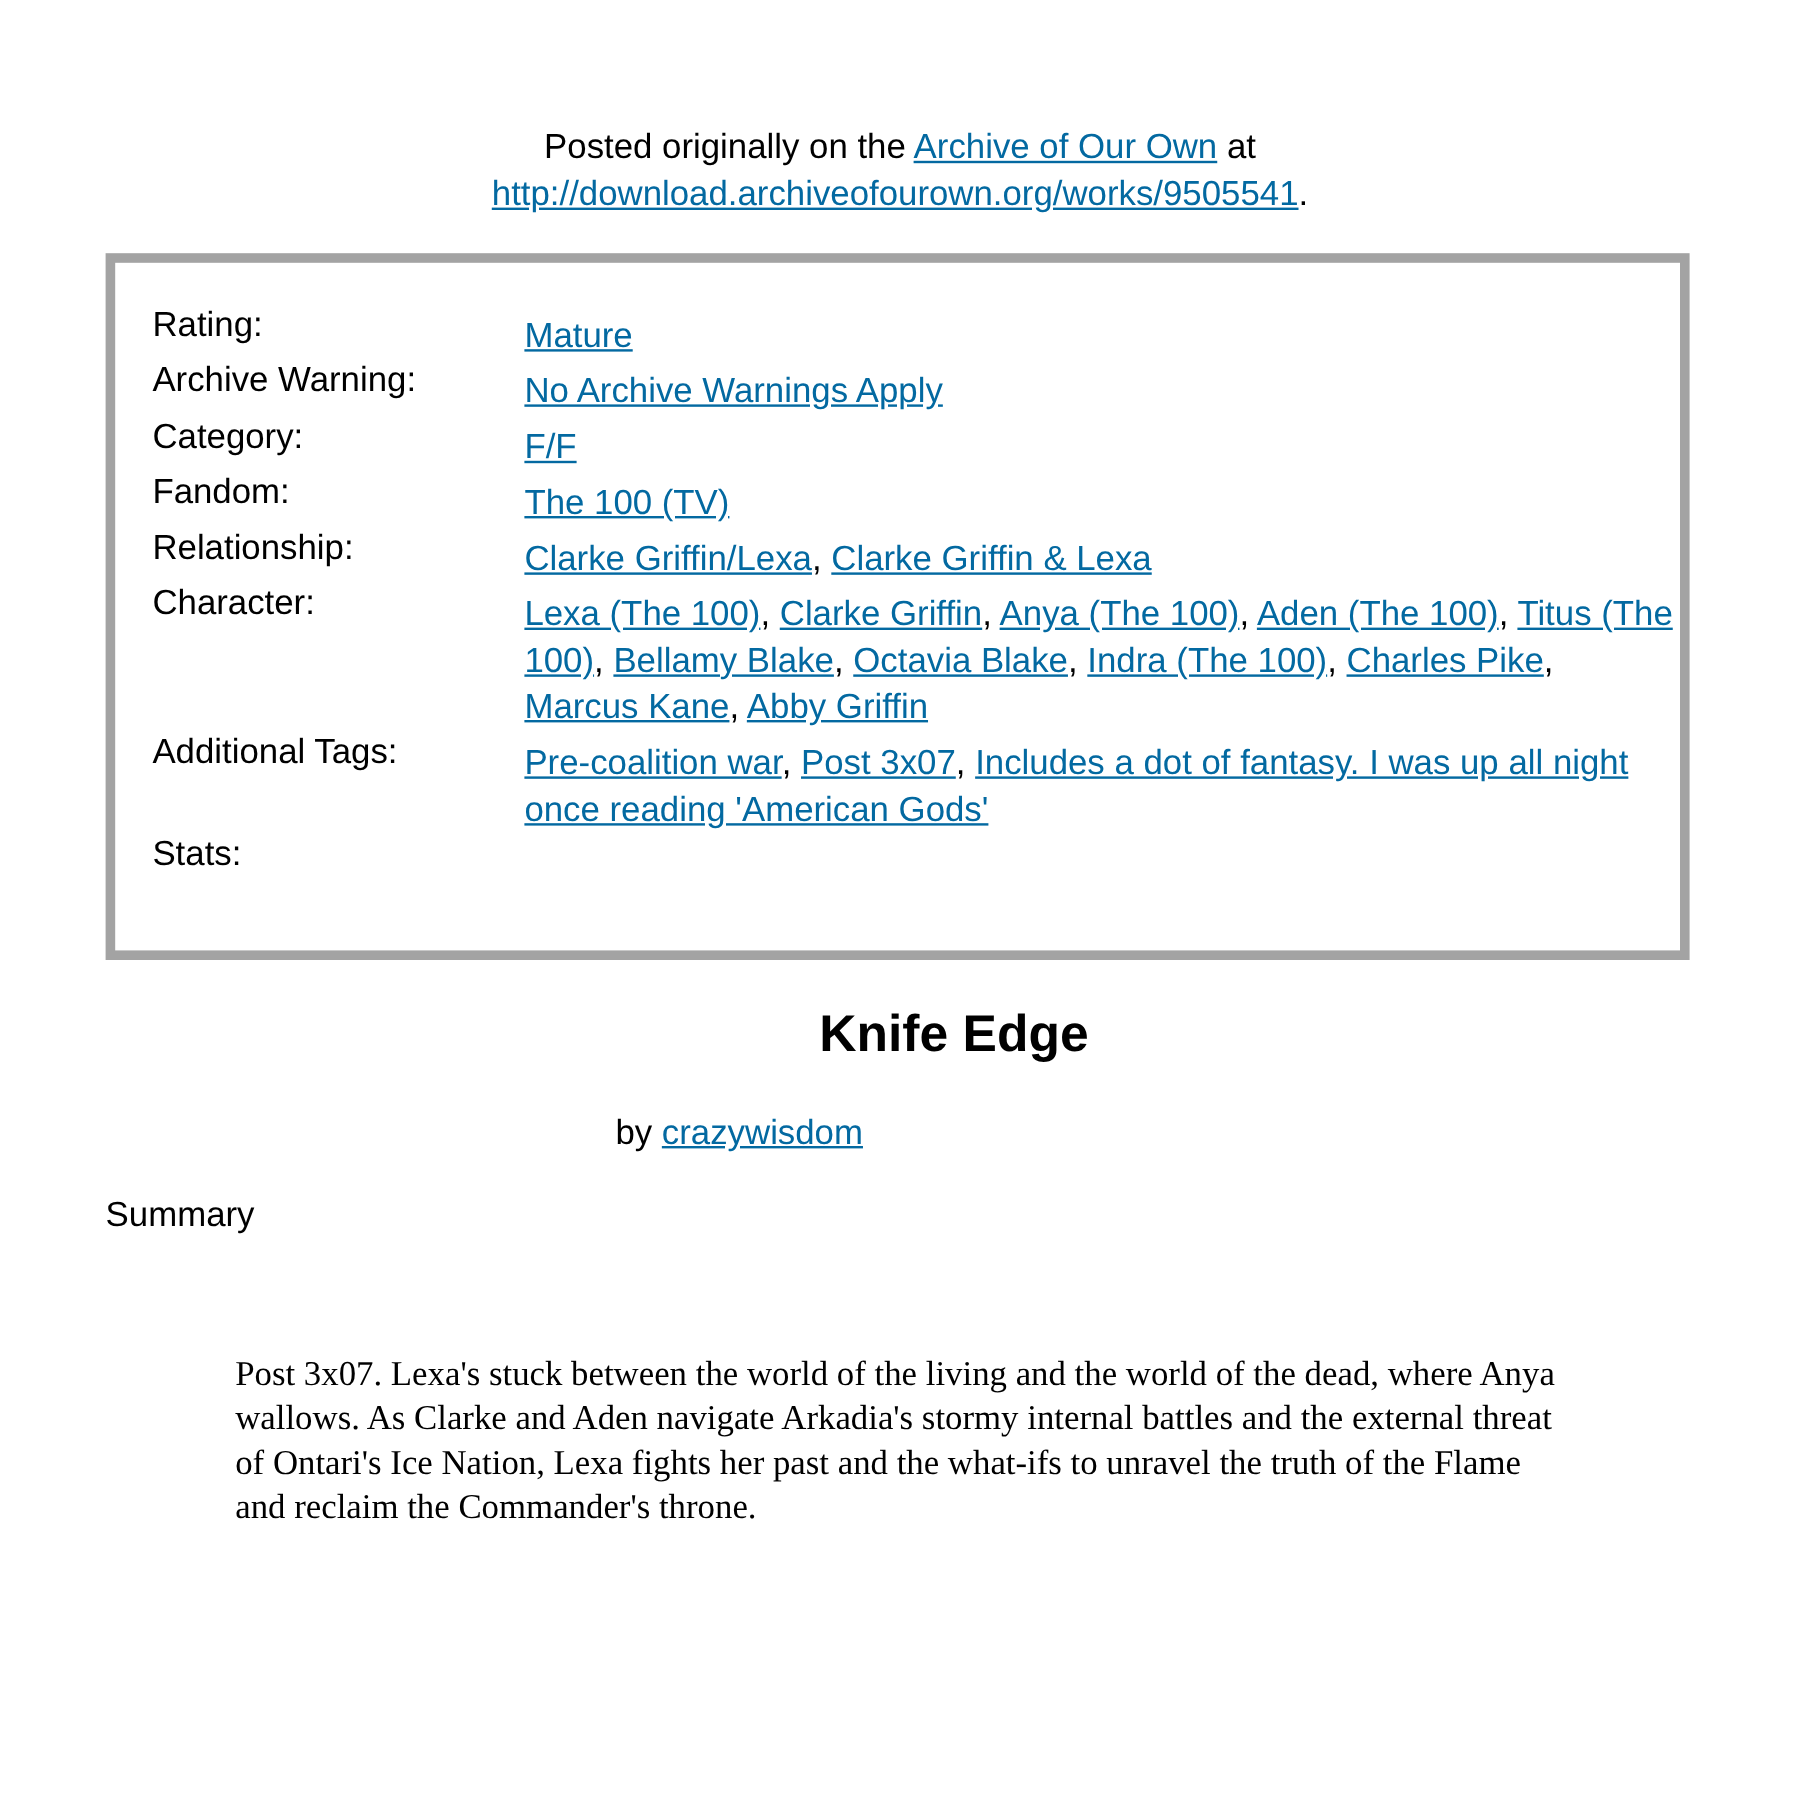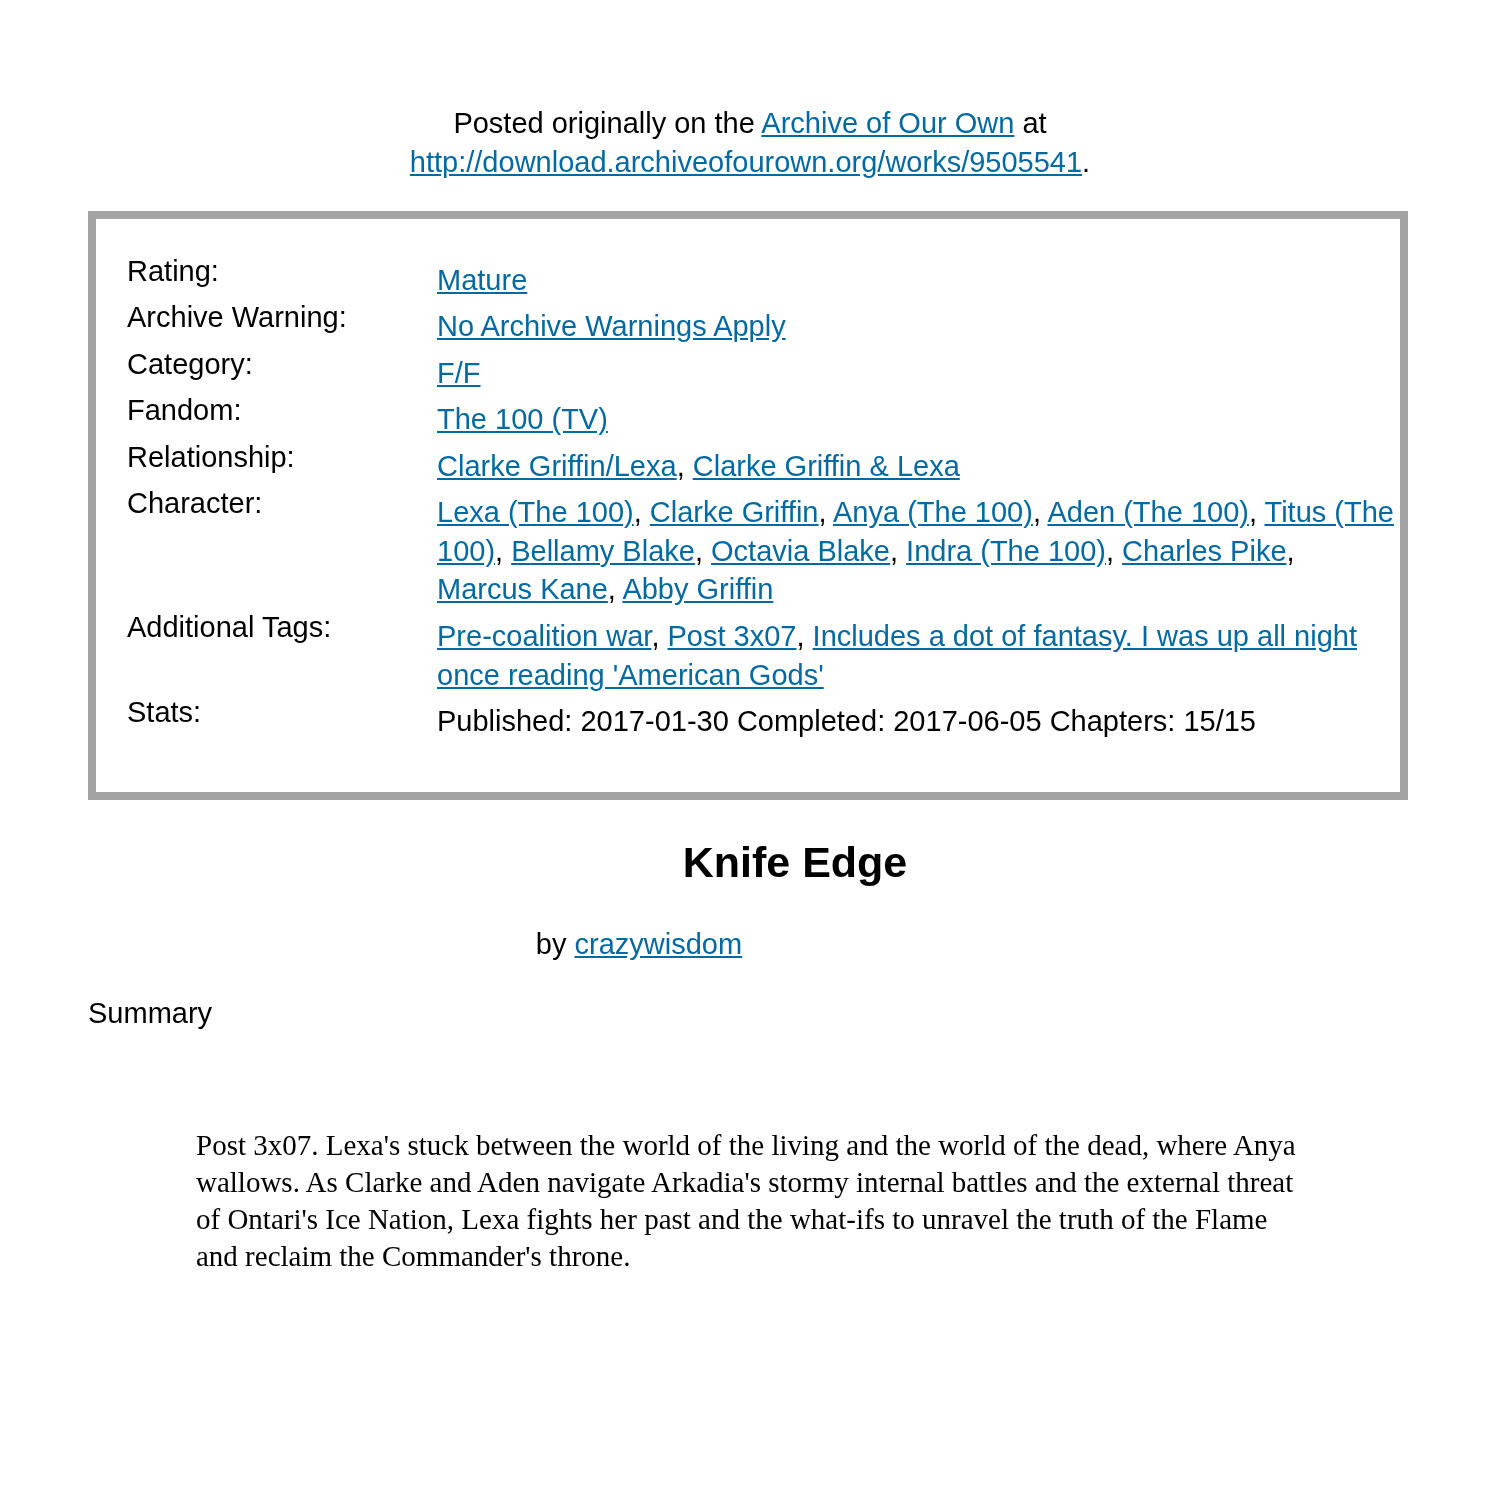--- a/index.html
+++ b/index.html
@@ -8,21 +8,21 @@
   a { color: #0369a1; text-decoration: underline; }
   .header { position: absolute; top: 104px; left: 0; width: 1500px; text-align: center;
             font-size: 29px; line-height: 39px; }
   .meta-box { position: absolute; left: 88px; top: 211px; width: 1320px; height: 589px;
               border: 8px solid #a3a3a3; box-sizing: border-box; }
   .row { position: absolute; left: 31px; width: 1260px; font-size: 29px; }
   .row .label { position: absolute; left: 0; top: 0; width: 300px; }
   .row .value { position: absolute; left: 310px; top: 6px; width: 960px; line-height: 38.5px; }
   .title { position: absolute; top: 838px; left: 0; width: 1500px; text-align: center;
            font-size: 43px; font-weight: bold; margin-left: 45px; }
-  .byline { position: absolute; top: 928px; left: 0; width: 1232px; text-align: center; font-size: 29px; padding-left: 23px; }
+  .byline { position: absolute; top: 928px; left: 0; width: 1232px; text-align: center; font-size: 29px; }
   .summary-heading { position: absolute; top: 997px; left: 88px; font-size: 29px; }
   .summary-text { position: absolute; top: 1127px; left: 196px; width: 1110px;
                   font-family: Liberation Serif, serif; font-size: 29px; line-height: 37px; }
 </style>
 </head>
 <body>
 
 <div class="header">
   <span>Posted originally on the </span><a>Archive of Our Own</a><span> at</span><br>
   <a>http://download.archiveofourown.org/works/9505541</a><span>.</span>
@@ -59,21 +59,20 @@
   </div>
   <div class="row" style="top:392px">
     <div class="label">Additional Tags:</div>
     <div class="value" style="width:920px">
       <a>Pre-coalition war</a>, <a>Post 3x07</a>, <a>Includes a dot of fantasy. I was up all night once reading 'American Gods'</a>
     </div>
   </div>
   <div class="row" style="top:477px">
     <div class="label">Stats:</div>
     <div class="value">
-      <div>Published: 2017-01-30 Completed: 2017-06-05 Chapters: 15/15</div>
     </div>
   </div>
 </div>
 
 <div class="title">Knife Edge</div>
 <div class="byline">
   <span>by </span><a>crazywisdom</a>
 </div>
 
 <div class="summary-heading">Summary</div>

